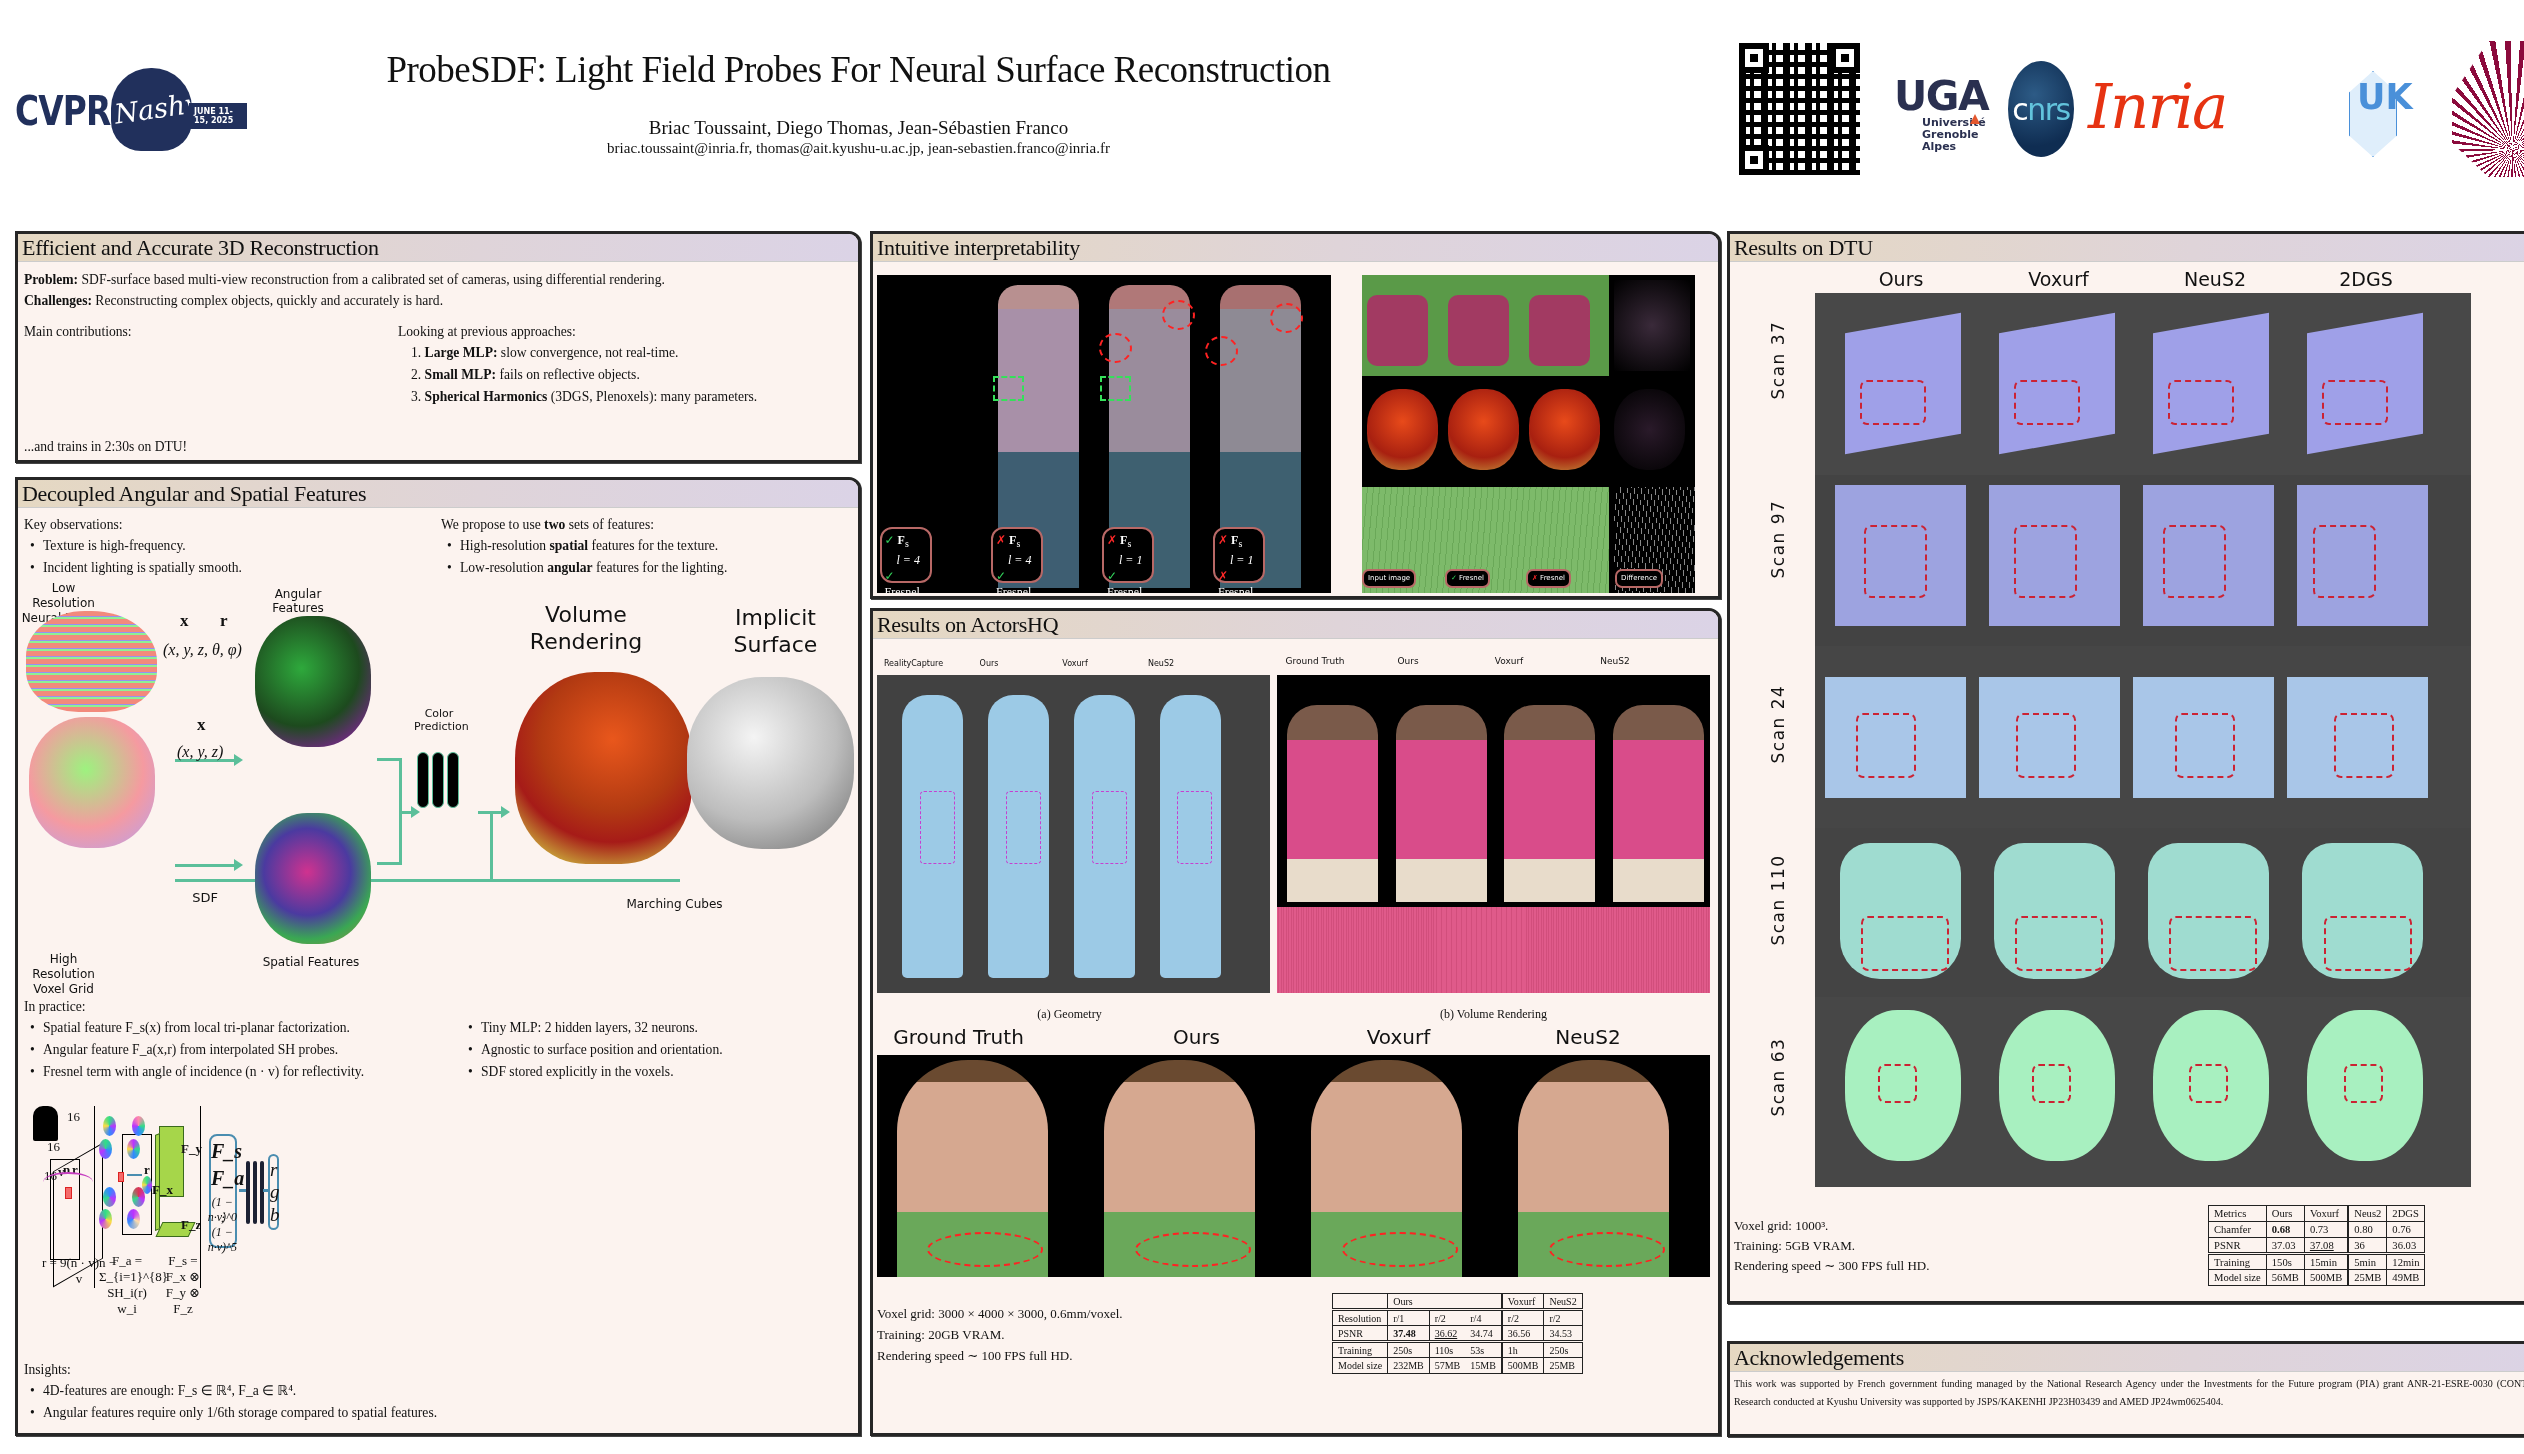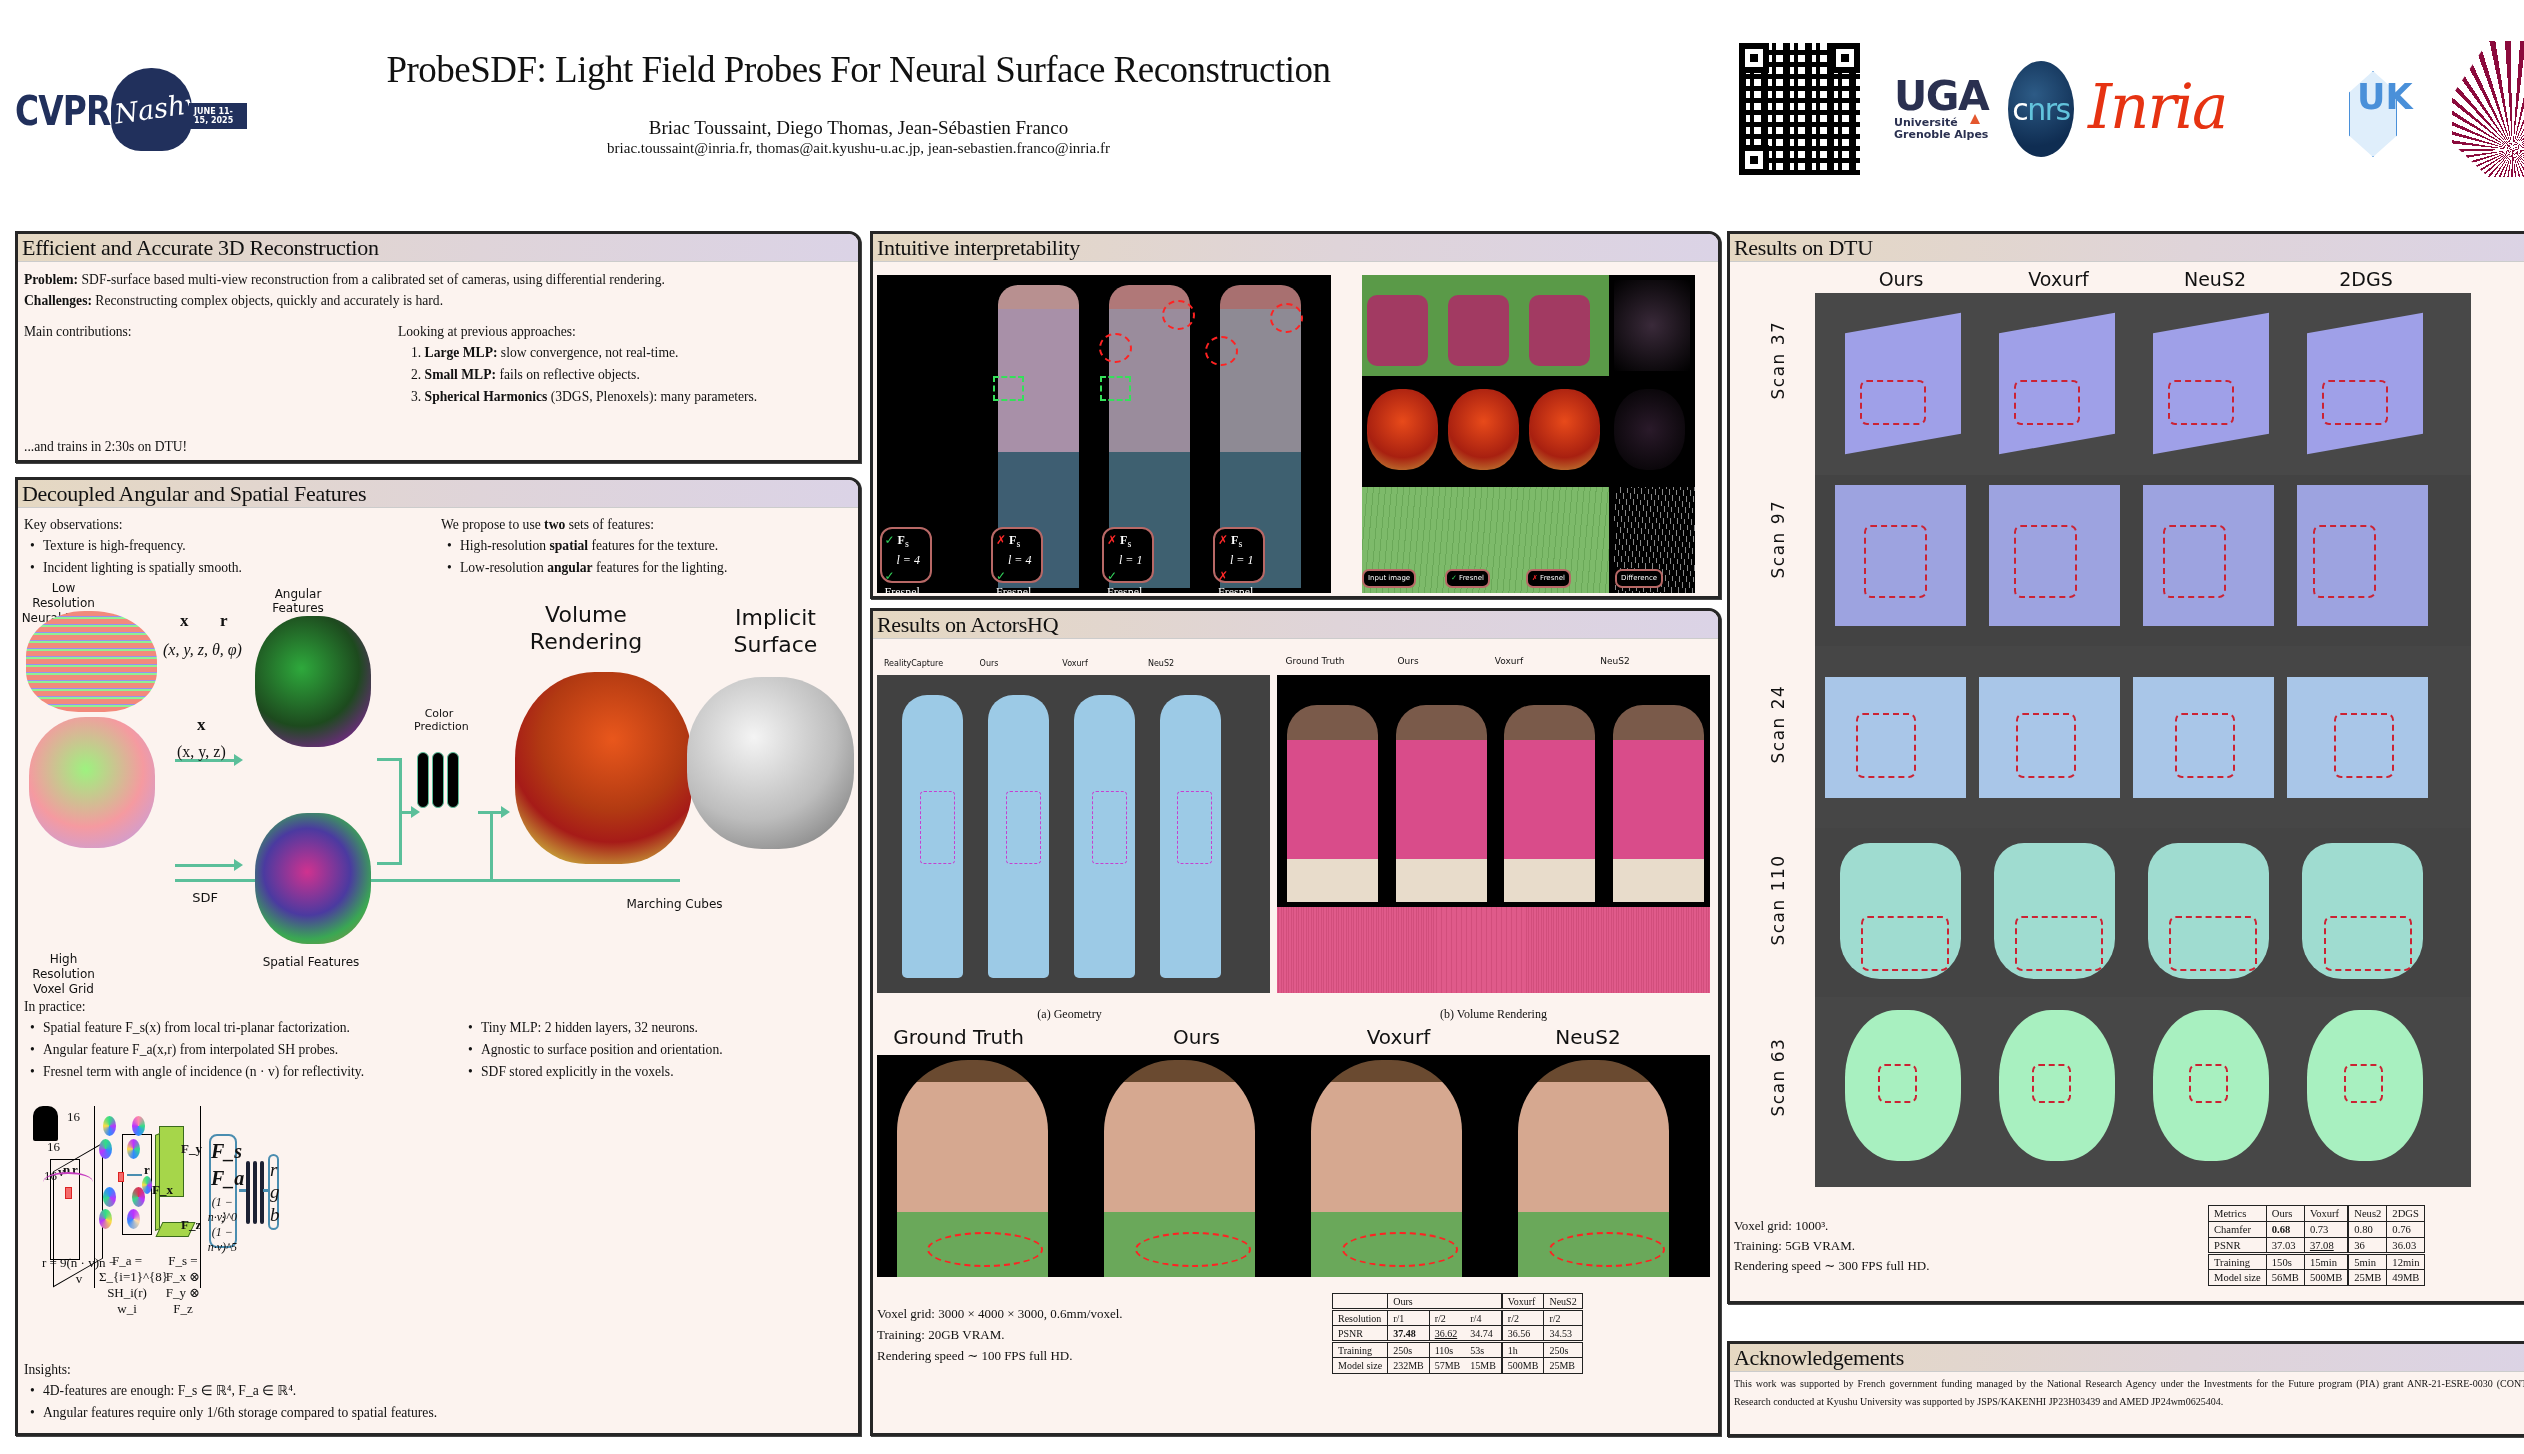--- a/index.html
+++ b/index.html
@@ -19,21 +19,21 @@
   .emails { position: absolute; left: 0; width: 1717px; top: 140px; text-align: center; font-family: "Liberation Serif", serif; font-size: 15px; }
 
   .qr { position: absolute; left: 1739px; top: 43px; width: 121px; height: 132px; background:
       repeating-linear-gradient(90deg, #000 0 7px, #fff 7px 11px, #000 11px 15px, #fff 15px 22px),
       repeating-linear-gradient(0deg, #000 0 5px, #fff 5px 12px);
       background-blend-mode: multiply; }
   .qr .finder { position: absolute; width: 30px; height: 30px; border: 6px solid #000; background: #fff; }
   .qr .finder::after { content: ""; position: absolute; left: 5px; top: 5px; width: 8px; height: 8px; background: #000; }
   .logo-uga { position: absolute; left: 1894px; top: 76px; width: 101px; height: 71px; }
   .uga-letters { font-family: "DejaVu Sans", sans-serif; font-weight: bold; font-size: 41px; color: #2a3050; letter-spacing: -1.5px; line-height: 41px; }
-  .uga-sub { font-family: "DejaVu Sans", sans-serif; font-weight: bold; font-size: 11px; color: #2a3050; line-height: 12px; }
+  .uga-sub { font-family: "DejaVu Sans", sans-serif; font-weight: bold; font-size: 11px; color: #2a3050; line-height: 12px; margin-left: 28px; }
   .uga-tri { position: absolute; left: 76px; top: 38px; width: 0; height: 0; border-left: 5px solid transparent; border-right: 5px solid transparent; border-bottom: 10px solid #e4572e; }
   .logo-cnrs { position: absolute; left: 2008px; top: 61px; width: 66px; height: 96px; border-radius: 50%; background: radial-gradient(circle at 40% 35%, #2d5b86, #0f2d52 70%); display: flex; align-items: center; justify-content: center; }
   .logo-cnrs span { font-family: "DejaVu Sans", sans-serif; font-size: 30px; color: #fff; letter-spacing: -1.5px; }
   .logo-cnrs b { color: #62c3dc; font-weight: normal; }
   .logo-inria { position: absolute; left: 2088px; top: 71px; font-family: "DejaVu Serif", serif; font-style: italic; font-size: 61px; color: #e63312; letter-spacing: -2px; }
   .logo-uk { position: absolute; left: 2343px; top: 61px; width: 61px; height: 106px; }
   .logo-uk .dia { position: absolute; left: 6px; top: 10px; width: 48px; height: 86px; border: 1.5px solid #4a90d9; transform: scaleY(1) rotate(0deg); clip-path: polygon(50% 0, 100% 25%, 100% 75%, 50% 100%, 0 75%, 0 25%); background: #dfeefb; }
   .logo-uk span { position: absolute; left: 14px; top: 20px; font-family: "DejaVu Sans", sans-serif; font-weight: bold; font-size: 35px; color: #4a90d9; line-height: 33px; }
   .logo-kyushu { position: absolute; left: 2452px; top: 41px; width: 121px; height: 136px; background: repeating-conic-gradient(from -60deg at 50% 80%, #8b0a3c 0 3deg, transparent 3deg 8deg); clip-path: polygon(30% 0, 70% 0, 100% 40%, 100% 75%, 70% 100%, 30% 100%, 0 75%, 0 40%); }
 
@@ -150,21 +150,21 @@
 Neural Probes</div>
     <div class="img" style="left:8px;top:30px;width:131px;height:101px;border-radius:45% 50% 40% 40%;background:repeating-linear-gradient(0deg,#f28a7c 0 5px,#8ef094 5px 7px,#9a8ef2 7px 8px);"></div>
     <div class="lbl-sans" style="left:232px;top:6px;width:96px;font-size:12px;">Angular Features</div>
     <div class="abs serif" style="left:162px;top:30px;font-size:17px;font-weight:bold;">x</div>
     <div class="abs serif" style="left:202px;top:30px;font-size:17px;font-weight:bold;">r</div>
     <div class="abs serif" style="left:145px;top:60px;font-size:16px;font-style:italic;">(x, y, z, θ, φ)</div>
     <div class="arrow-h" style="left:157px;top:178px;width:61px;"></div>
     <div class="img" style="left:237px;top:35px;width:116px;height:131px;border-radius:45%;background:radial-gradient(circle at 40% 40%,#2ea93c,#1d4a1e 55%,#6a2c7a 80%,#c22560);"></div>
 
     <div class="abs serif" style="left:179px;top:134px;font-size:17px;font-weight:bold;">x</div>
-    <div class="abs serif" style="left:159px;top:162px;font-size:16px;">(x, y, z)</div>
+    <div class="abs serif" style="left:159px;top:162px;font-size:16px;font-style:italic;">(x, y, z)</div>
     <div class="img" style="left:11px;top:136px;width:126px;height:131px;border-radius:45%;background:radial-gradient(circle at 45% 40%,#9df27f,#f59aa0 55%,#b7a0f0);"></div>
     <div class="arrow-h" style="left:157px;top:283px;width:61px;"></div>
     <div class="abs" style="left:157px;top:298px;width:505px;height:3px;background:#5bbf9a;"></div>
     <div class="lbl-sans" style="left:167px;top:309px;width:40px;font-size:13px;">SDF</div>
     <div class="img" style="left:237px;top:232px;width:116px;height:131px;border-radius:45%;background:radial-gradient(circle at 45% 45%,#d0328f,#4b3aa0 45%,#3aa853 70%,#b08a3a);"></div>
     <div class="lbl-sans" style="left:225px;top:374px;width:136px;font-size:12px;">Spatial Features</div>
     <div class="lbl-sans" style="left:2.5px;top:371px;width:86px;font-size:12px;line-height:15px;white-space:pre-line;">High Resolution
 Voxel Grid</div>
 
     <div class="abs" style="left:359px;top:177px;width:25px;height:107px;border:3px solid #5bbf9a;border-left:none;"></div>

